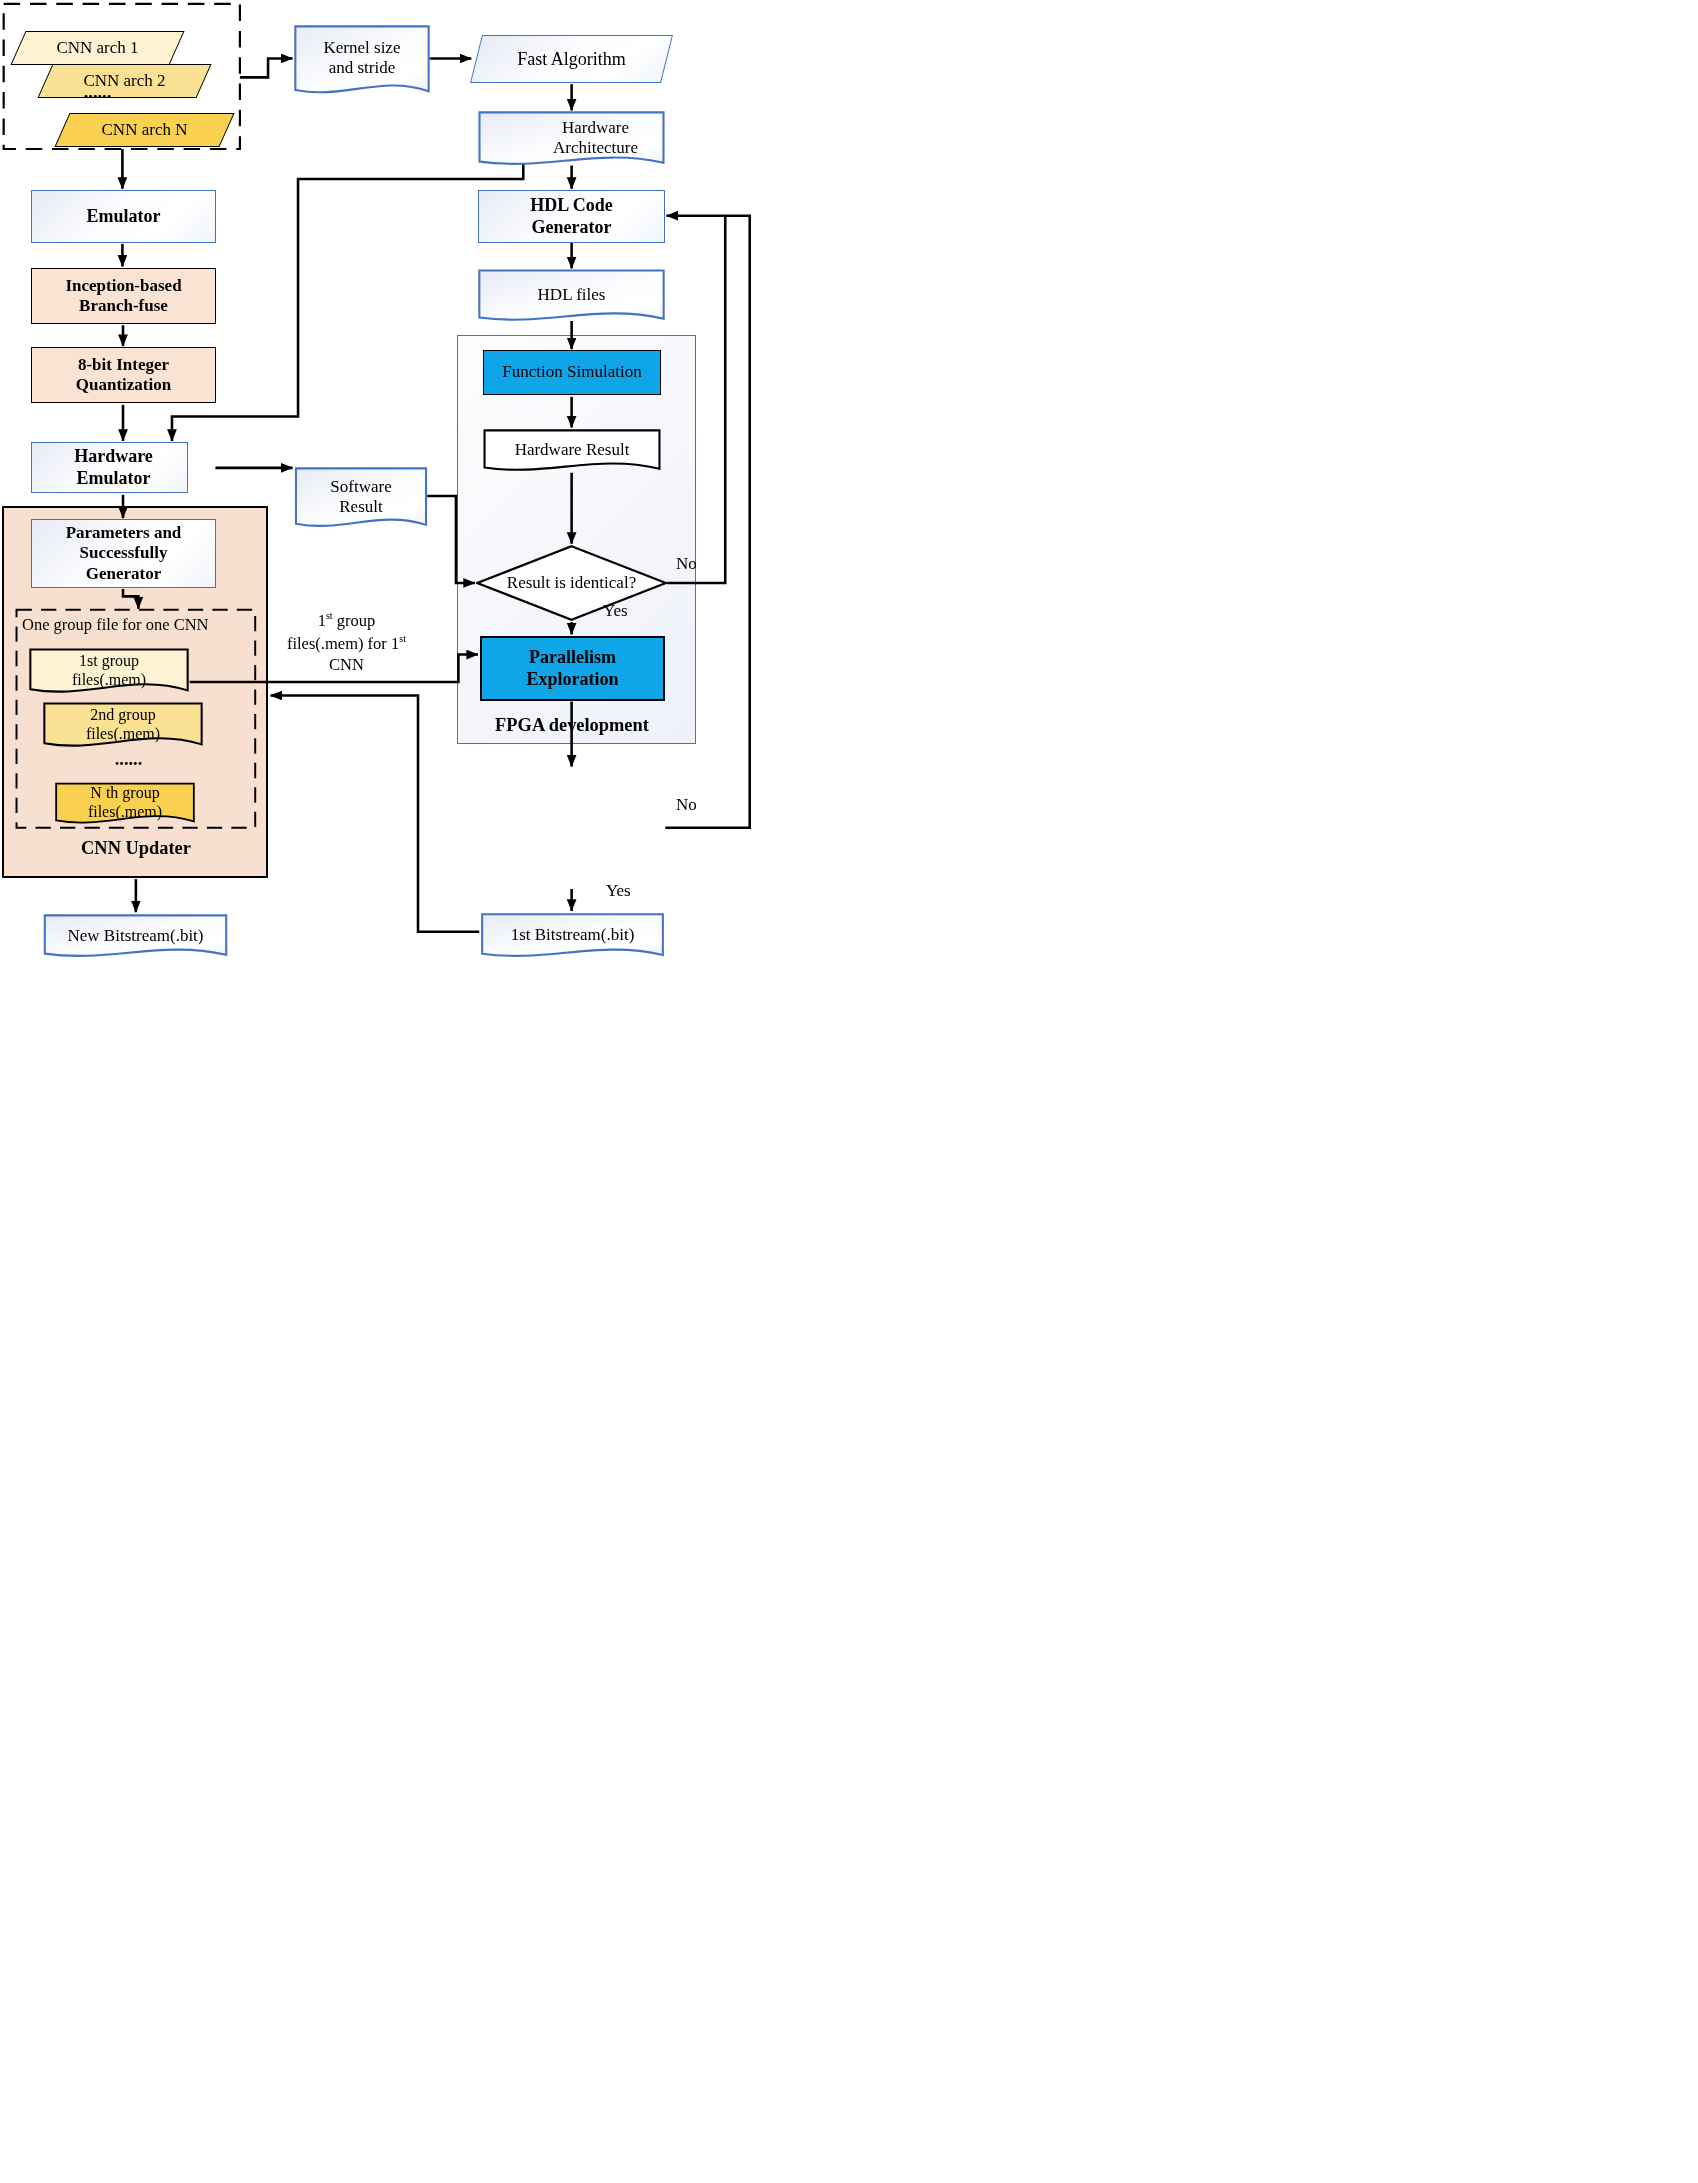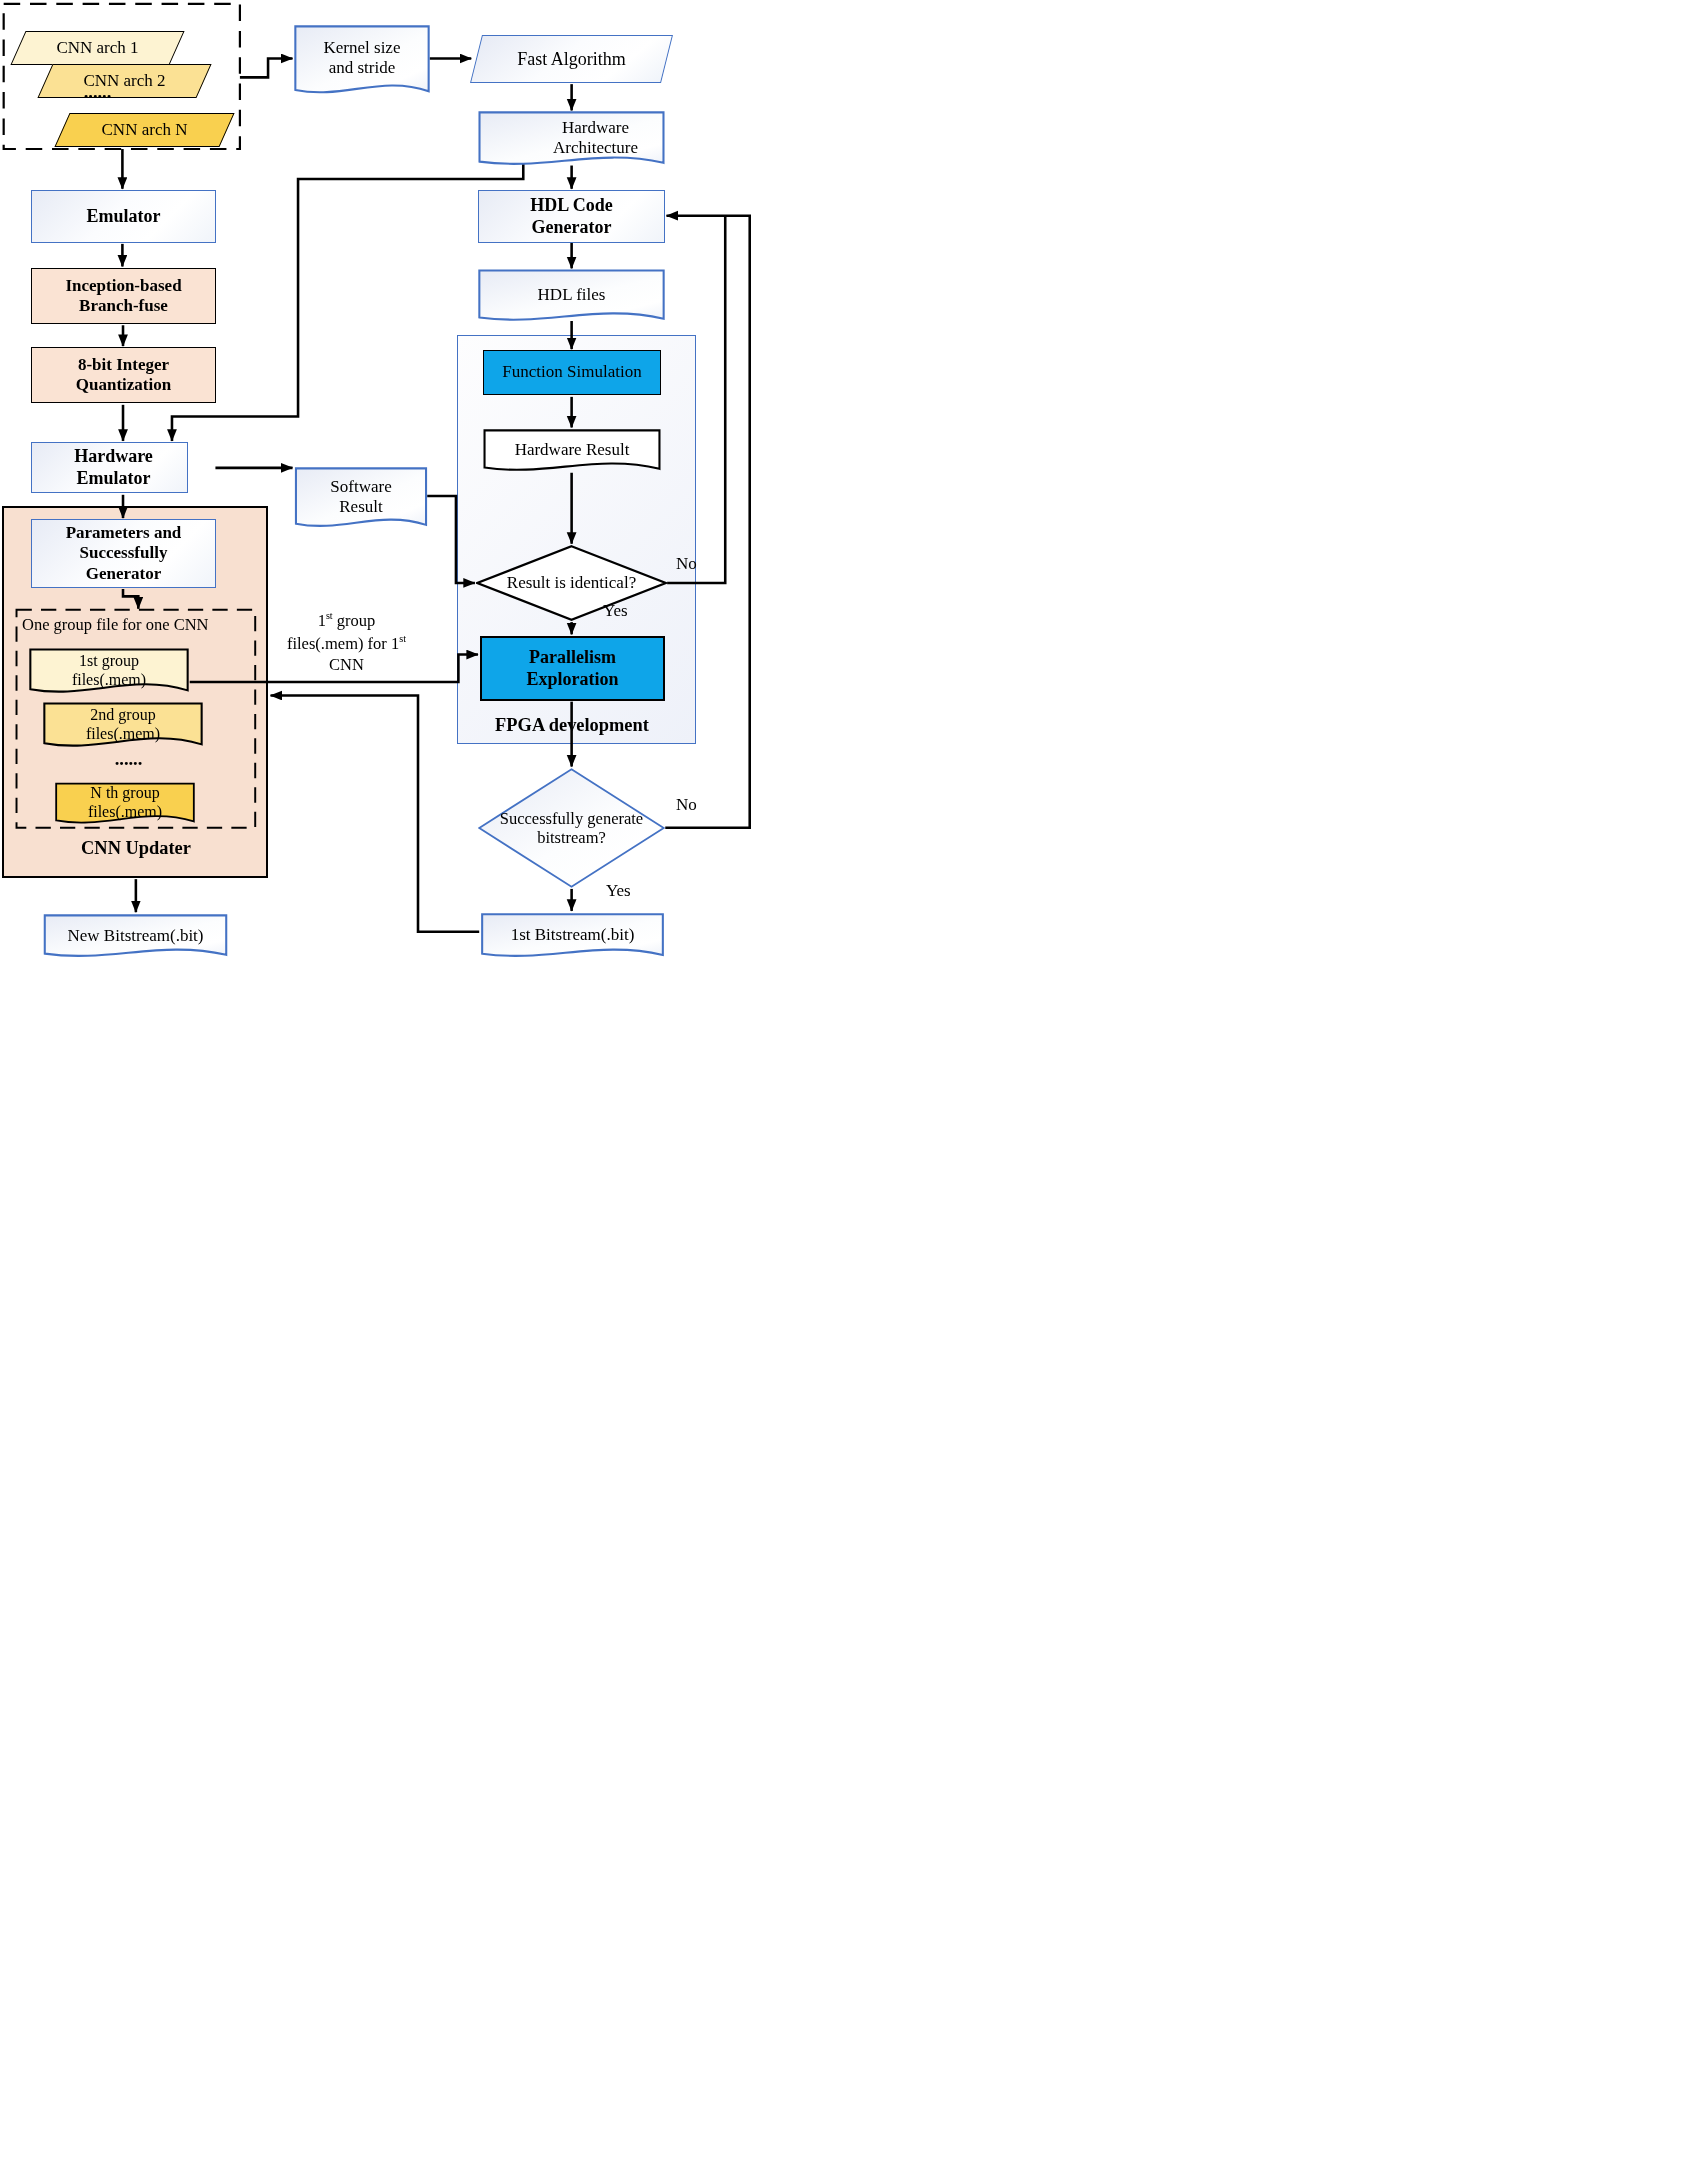--- a/index.html
+++ b/index.html
@@ -144,27 +144,20 @@
     <div class="label fs28">Result is identical?</div>
   </div>
 
   <div class="node box-white abovewires" style="left:480px;top:636px;width:185px;height:65px;border-width:2.4px;">
     <div class="label fs29 bold">Parallelism
 Exploration</div>
   </div>
 
   <div class="node abovewires fs30 bold" style="left:471px;top:714px;width:202px;height:23px;">FPGA development</div>
 
-  <div class="node abovewires" style="left:478px;top:768px;width:187px;height:120px;">
-    <svg class="dsvg" viewBox="0 0 306 196">
-      <polygon points="153,2 304,98 153,194 2,98" fill="url(#gdoc)" stroke="#4472C4" stroke-width="3"></polygon>
-    </svg>
-    <div class="label fs27">Successfully generate
-bitstream?</div>
-  </div>
 
   <div class="node doc abovewires" style="left:480px;top:913px;width:185px;height:51px;">
     <svg class="doc-svg" viewBox="0 0 302 84">
         <path d="M2.2,2.2 L299.8,2.2 L299.8,69 C 193.3,44.3 108.7,82.0 2.2,67 Z" fill="url(#gdoc)" stroke="#4472C4" stroke-width="3.4"></path>
       </svg>
     <div class="label fs28" style="margin-top:-6.1px;">1st Bitstream(.bit)</div>
   </div>
 
   <div class="node box-blue abovewires" style="left:31px;top:190px;width:185px;height:53px;">
     <div class="label fs29 bold">Emulator</div>

